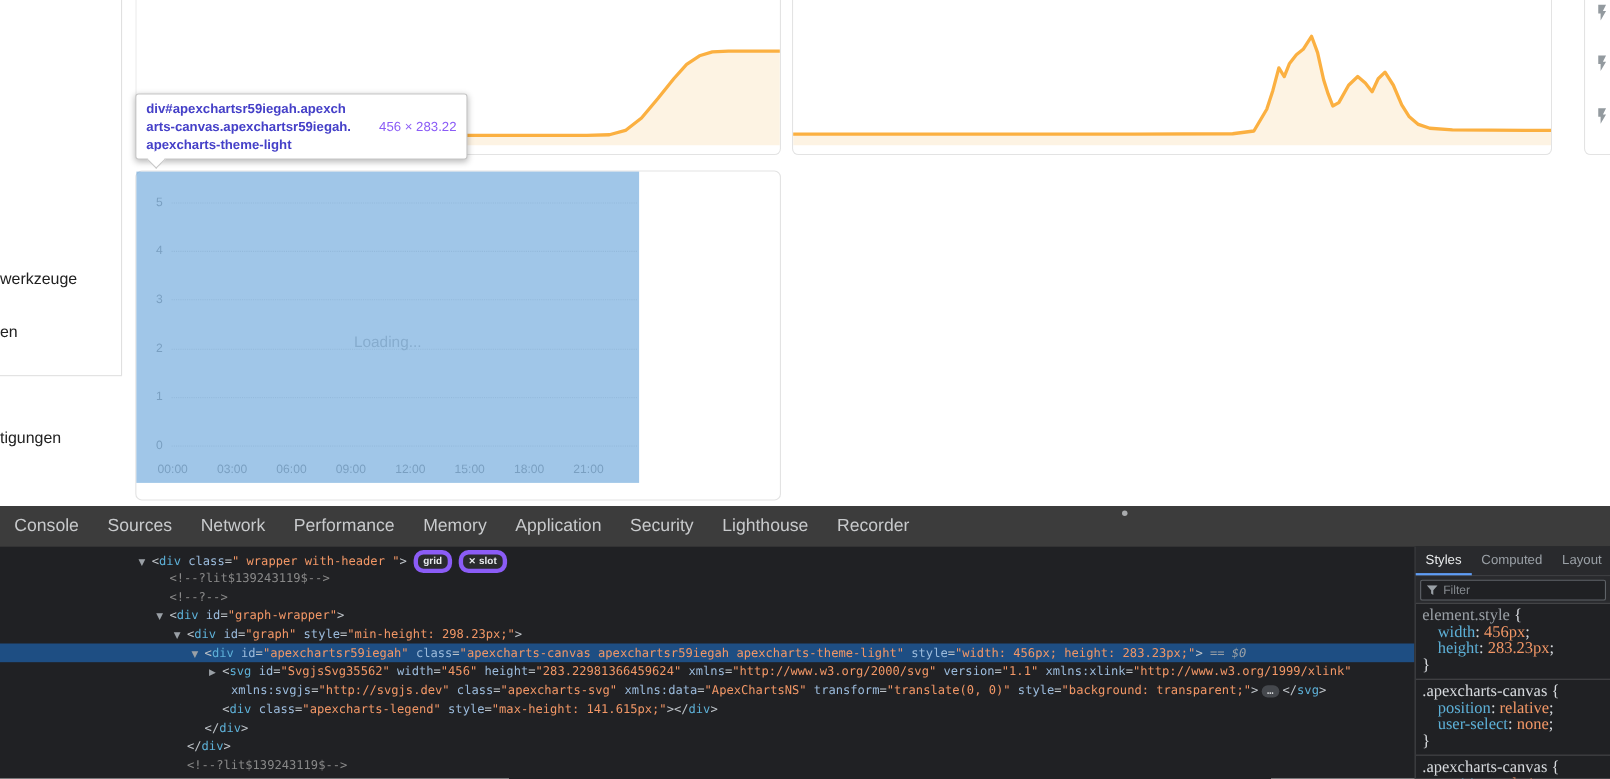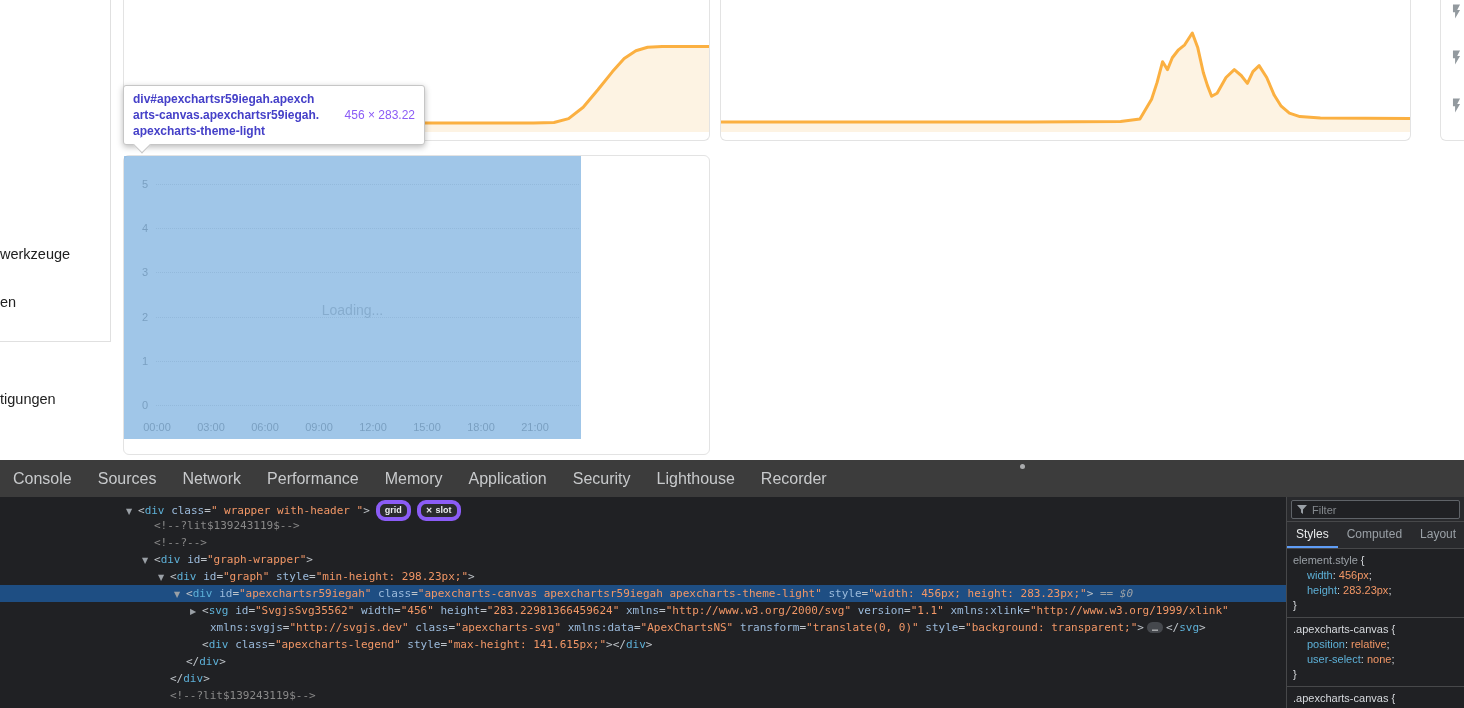--- a/index.html
+++ b/index.html
@@ -67,21 +67,21 @@
 
   #styles-panel { width:178px; height:100%; border-left:1px solid #47484a; display:flex;
                   flex-direction:column; background:#202124; }
   #styles-tabs { height:27px; background:#292a2d; display:flex; border-bottom:1px solid #47484a; }
   .styles-tab { padding:0 9px; line-height:24px; font-size:12px; color:#9aa0a6; }
   .styles-tab.active { color:#eaeced; border-bottom:2px solid #5f9df6; }
   #styles-filter { height:25px; background:#292a2d; padding:3px 4px; border-bottom:1px solid #47484a; }
   #filter-box { height:19px; border:1px solid #5f6368; background:#202124; border-radius:2px;
                 display:flex; align-items:center; padding:0 5px; gap:5px; }
   #filter-box .ph { color:#84898e; font-size:11px; }
-  #styles-rules { flex:1; overflow:hidden; font-family:Liberation Sans, sans-serif; font-size:11px; }
+  #styles-rules { flex:1; overflow:hidden; font-family:Liberation Serif, serif; font-size:15px; }
   .css-rule { padding:4px 3px 4px 6px; border-bottom:1px solid #47484a; }
   .css-line { line-height:15px; white-space:nowrap; }
   .prop-line { padding-left:14px; }
   .css-sel { color:#d7dade; } .css-sel.dim { color:#9aa0a6; }
   .css-brace,.css-punc { color:#d7dade; }
   .css-prop { color:#5db0d7; } .css-val { color:#f29766;margin-top:36px; }
 </style>
 </head>
 <body>
 
@@ -183,33 +183,33 @@
           <div class="tree-row selected" style="padding-left: 174px;"><span class="arrow">▼</span><span class="tk-p">&lt;</span><span class="tk-t">div</span><span class="tk-p"> </span><span class="tk-a">id</span><span class="tk-p">=</span><span class="tk-v">"apexchartsr59iegah"</span><span class="tk-p"> </span><span class="tk-a">class</span><span class="tk-p">=</span><span class="tk-v">"apexcharts-canvas apexchartsr59iegah apexcharts-theme-light"</span><span class="tk-p"> </span><span class="tk-a">style</span><span class="tk-p">=</span><span class="tk-v">"width: 456px; height: 283.23px;"</span><span class="tk-p">&gt;</span><span class="tk-m"> == $0</span></div>
           <div class="tree-row" style="padding-left: 190px;"><span class="arrow">▶</span><span class="tk-p">&lt;</span><span class="tk-t">svg</span><span class="tk-p"> </span><span class="tk-a">id</span><span class="tk-p">=</span><span class="tk-v">"SvgjsSvg35562"</span><span class="tk-p"> </span><span class="tk-a">width</span><span class="tk-p">=</span><span class="tk-v">"456"</span><span class="tk-p"> </span><span class="tk-a">height</span><span class="tk-p">=</span><span class="tk-v">"283.22981366459624"</span><span class="tk-p"> </span><span class="tk-a">xmlns</span><span class="tk-p">=</span><span class="tk-v">"http://www.w3.org/2000/svg"</span><span class="tk-p"> </span><span class="tk-a">version</span><span class="tk-p">=</span><span class="tk-v">"1.1"</span><span class="tk-p"> </span><span class="tk-a">xmlns:xlink</span><span class="tk-p">=</span><span class="tk-v">"http://www.w3.org/1999/xlink"</span></div>
           <div class="tree-row" style="padding-left: 198px;"><span class="arrow"></span><span class="tk-a">xmlns:svgjs</span><span class="tk-p">=</span><span class="tk-v">"http://svgjs.dev"</span><span class="tk-p"> </span><span class="tk-a">class</span><span class="tk-p">=</span><span class="tk-v">"apexcharts-svg"</span><span class="tk-p"> </span><span class="tk-a">xmlns:data</span><span class="tk-p">=</span><span class="tk-v">"ApexChartsNS"</span><span class="tk-p"> </span><span class="tk-a">transform</span><span class="tk-p">=</span><span class="tk-v">"translate(0, 0)"</span><span class="tk-p"> </span><span class="tk-a">style</span><span class="tk-p">=</span><span class="tk-v">"background: transparent;"</span><span class="tk-p">&gt;</span><span class="tk-e">…</span><span class="tk-p">&lt;/</span><span class="tk-t">svg</span><span class="tk-p">&gt;</span></div>
           <div class="tree-row" style="padding-left: 190px;"><span class="arrow"></span><span class="tk-p">&lt;</span><span class="tk-t">div</span><span class="tk-p"> </span><span class="tk-a">class</span><span class="tk-p">=</span><span class="tk-v">"apexcharts-legend"</span><span class="tk-p"> </span><span class="tk-a">style</span><span class="tk-p">=</span><span class="tk-v">"max-height: 141.615px;"</span><span class="tk-p">&gt;</span><span class="tk-p">&lt;/</span><span class="tk-t">div</span><span class="tk-p">&gt;</span></div>
           <div class="tree-row" style="padding-left: 174px;"><span class="arrow"></span><span class="tk-p">&lt;/</span><span class="tk-t">div</span><span class="tk-p">&gt;</span></div>
           <div class="tree-row" style="padding-left: 158px;"><span class="arrow"></span><span class="tk-p">&lt;/</span><span class="tk-t">div</span><span class="tk-p">&gt;</span></div>
           <div class="tree-row" style="padding-left: 158px;"><span class="arrow"></span><span class="tk-c">&lt;!--?lit$139243119$--&gt;</span></div>
         </div>
     </div>
     <div id="styles-panel">
+      <div id="styles-tabs">
+          <div class="styles-tab active">Styles</div>
+          <div class="styles-tab">Computed</div>
+          <div class="styles-tab">Layout</div>
+        </div>
       <div id="styles-filter">
         <div id="filter-box">
           <svg width="10" height="10" viewBox="0 0 10 10">
             <polygon points="0,0 10,0 6,4.5 6,9 4,7.5 4,4.5" fill="#9aa0a6"></polygon>
           </svg>
           <span class="ph">Filter</span>
         </div>
       </div>
-      <div id="styles-tabs">
-          <div class="styles-tab active">Styles</div>
-          <div class="styles-tab">Computed</div>
-          <div class="styles-tab">Layout</div>
-        </div>
       <div id="styles-rules">
           <div class="css-rule">
             <div class="css-line"><span class="css-sel dim">element.style</span><span class="css-brace"> {</span></div>
             <div class="css-line prop-line"><span class="css-prop">width</span><span class="css-punc">: </span><span class="css-val">456px</span><span class="css-punc">;</span></div>
             <div class="css-line prop-line"><span class="css-prop">height</span><span class="css-punc">: </span><span class="css-val">283.23px</span><span class="css-punc">;</span></div>
             <div class="css-line"><span class="css-brace">}</span></div>
           </div>
           <div class="css-rule">
             <div class="css-line"><span class="css-sel">.apexcharts-canvas</span><span class="css-brace"> {</span></div>
             <div class="css-line prop-line"><span class="css-prop">position</span><span class="css-punc">: </span><span class="css-val">relative</span><span class="css-punc">;</span></div>

